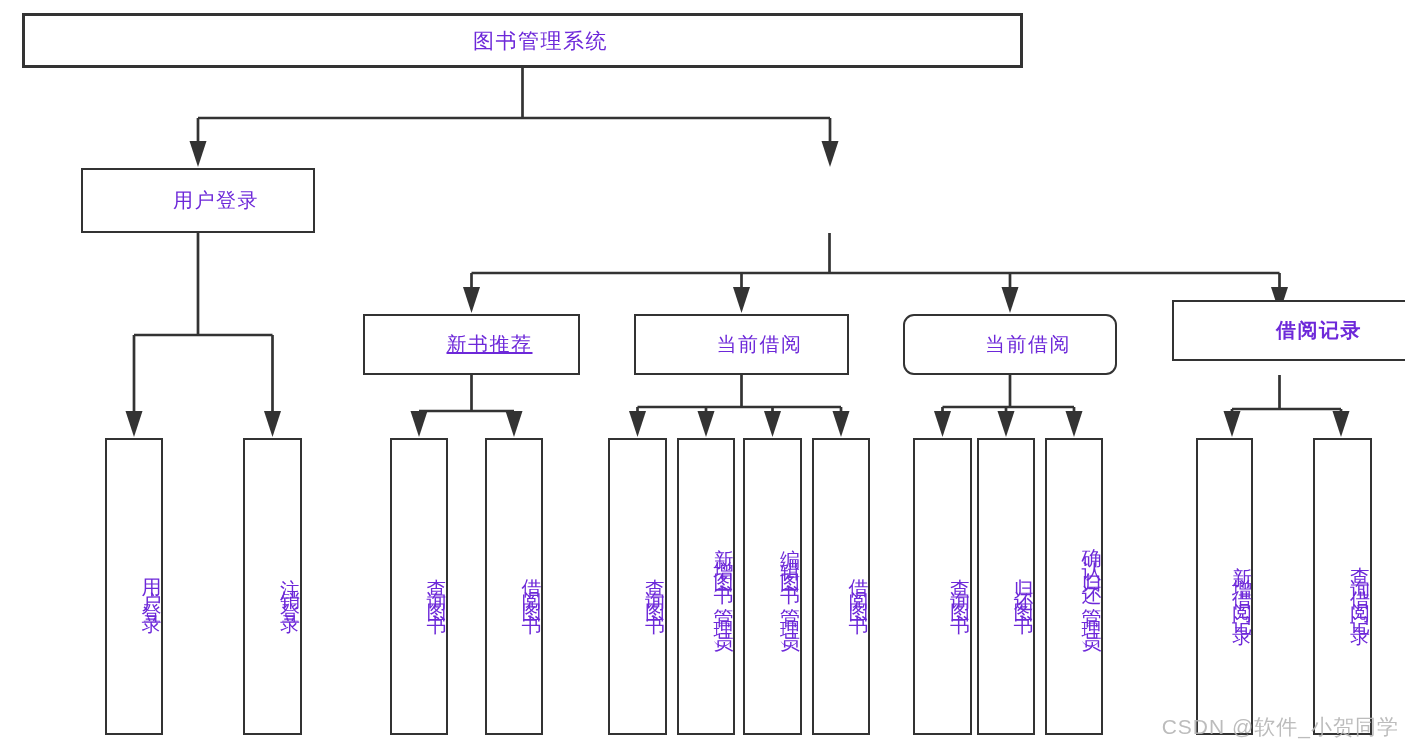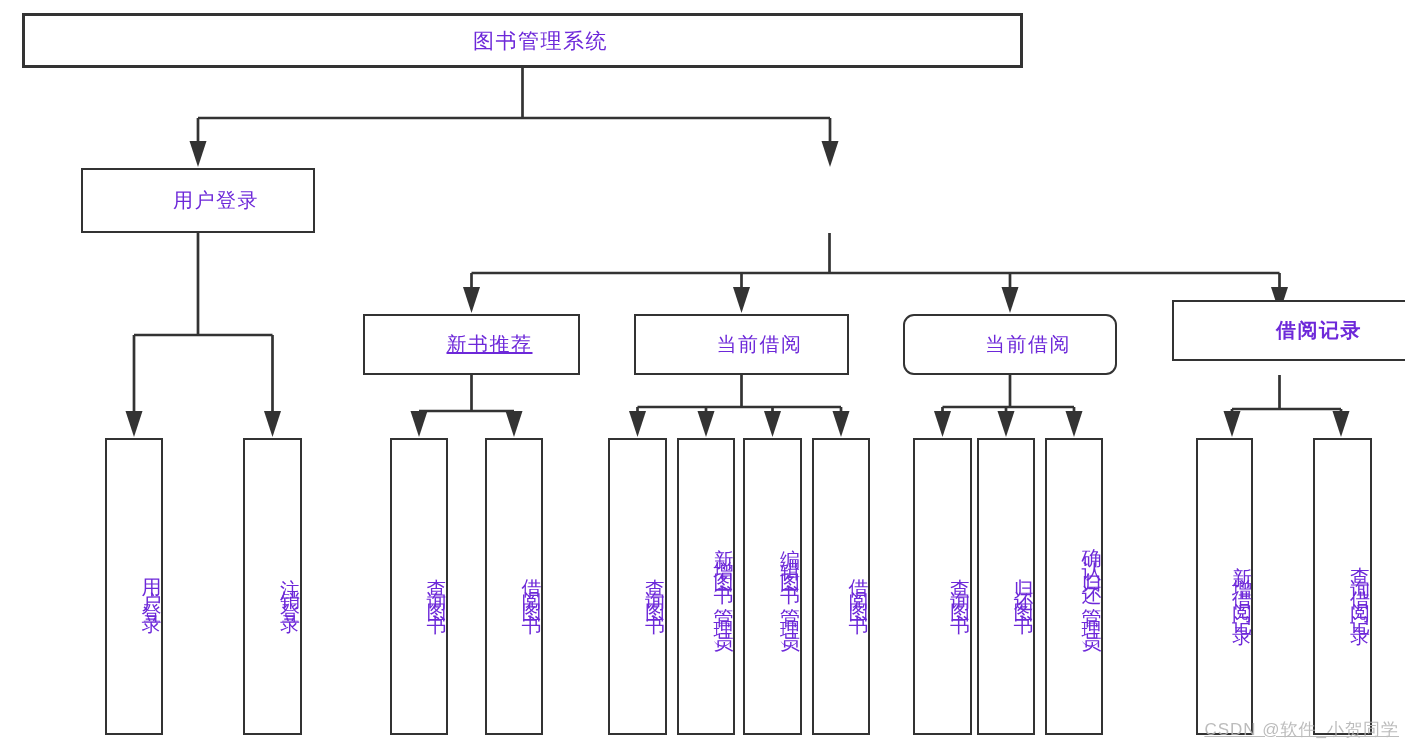--- a/index.html
+++ b/index.html
@@ -39,27 +39,26 @@
     text-orientation: mixed;
     font-size: 20px;
     letter-spacing: 12px;
     line-height: 1;
     white-space: nowrap;
   }
   .watermark {
     position: absolute;
     right: 6px;
     bottom: 6px;
-    font-size: 17px;
+    font-size: 21px;
     color: #b5b5b5;
     letter-spacing: 1px;
     z-index: 2;
     white-space: nowrap;
     opacity: 0.9;
-    text-decoration: underline;
   }
 </style>
 </head>
 <body>
 
 <div id="canvas">
 
   <svg id="wires" width="1405" height="747" viewBox="0 0 1405 747" fill="none" stroke="#333333" stroke-width="2.7">
 
     <g>

